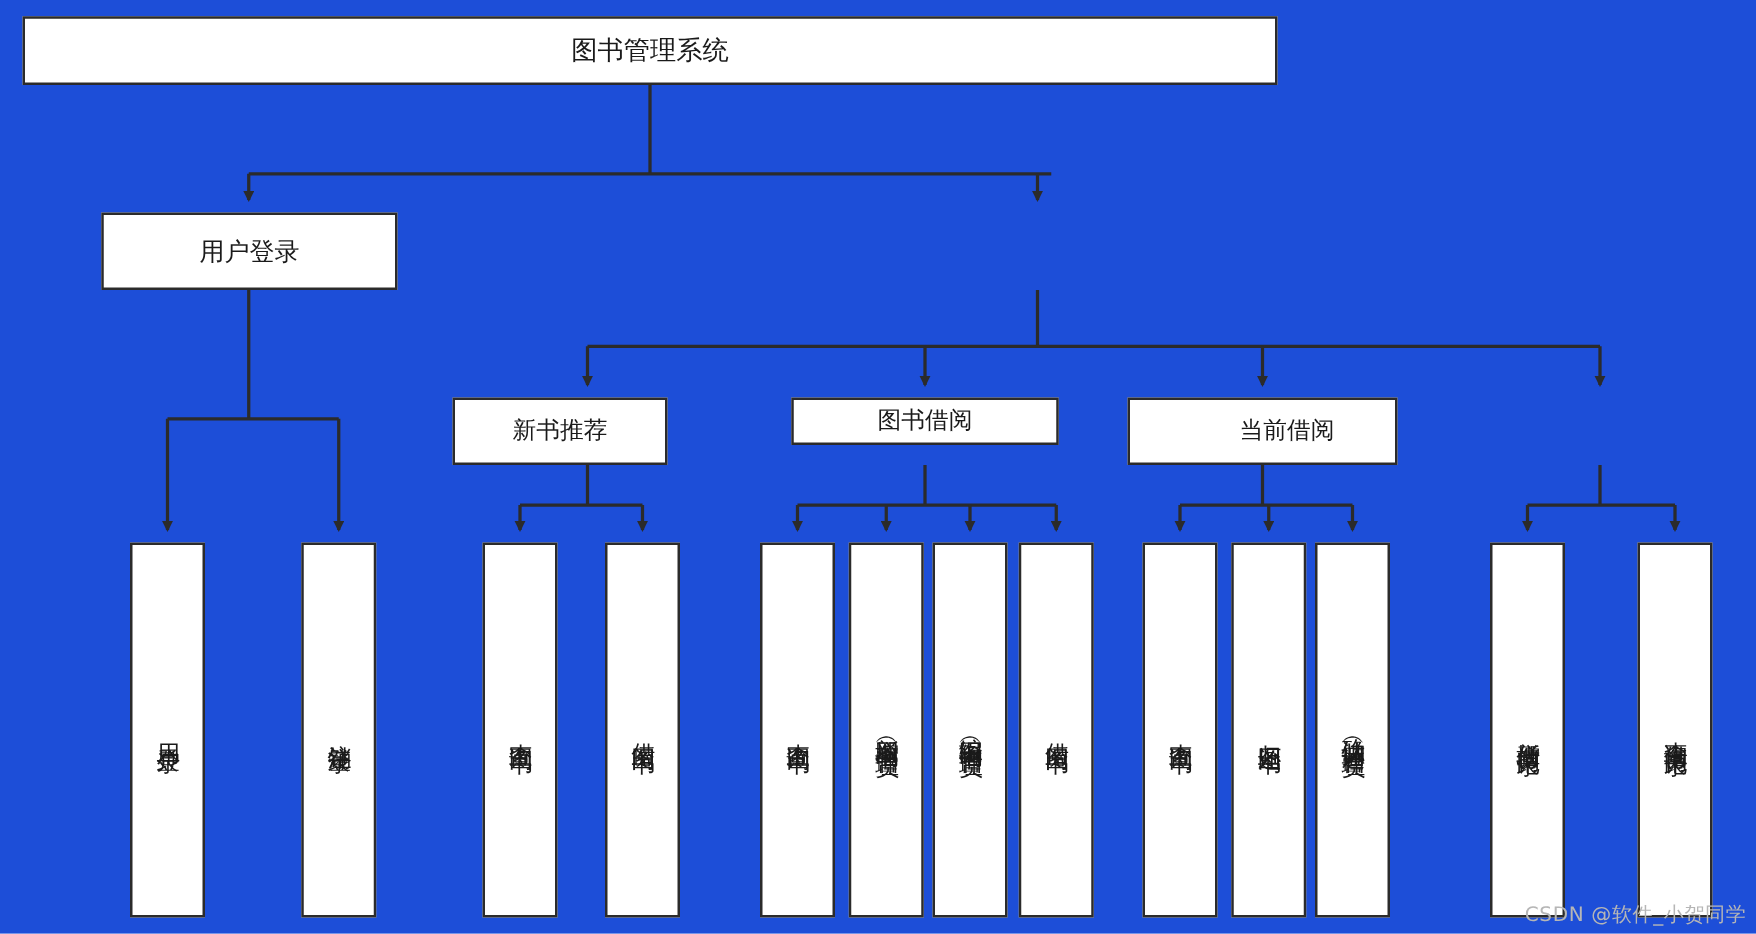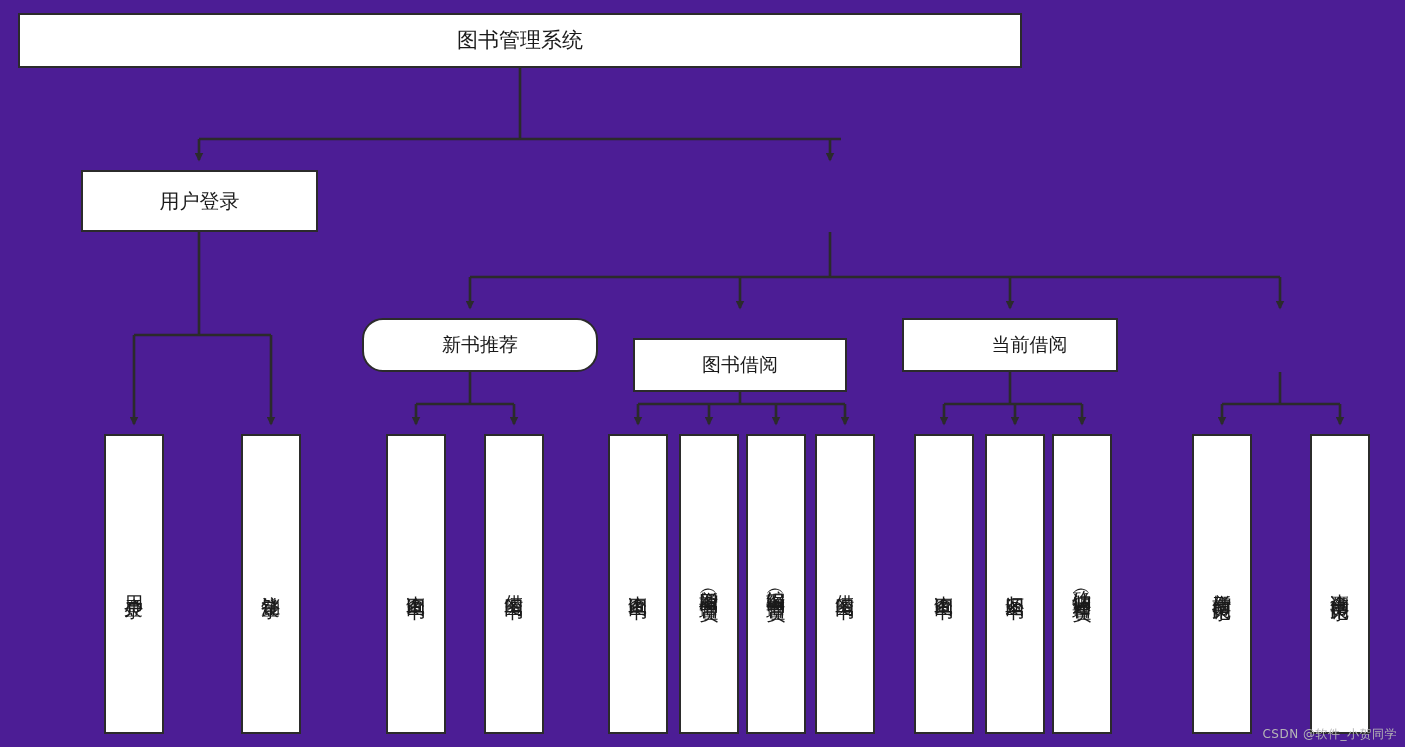--- a/index.html
+++ b/index.html
@@ -8,21 +8,21 @@
     padding: 0;
     background: #ffffff;
   }
   body {
     font-family: "DejaVu Sans", "Liberation Sans", sans-serif;
   }
   #diagram-root {
     position: relative;
     width: 1405px;
     height: 747px;
-    background: #4c1d95;
+    background: #1d4ed8;
     overflow: hidden;
   }
   #edge-layer {
     position: absolute;
     left: 0;
     top: 0;
     width: 1405px;
     height: 747px;
   }
   .node {
@@ -52,21 +52,21 @@
     font-size: 19px;
     writing-mode: vertical-rl;
     text-orientation: upright;
     letter-spacing: 2px;
     white-space: nowrap;
   }
   #watermark {
     position: absolute;
     right: 8px;
     bottom: 4px;
-    font-size: 12px;
+    font-size: 16px;
     color: #b6b6b6;
     letter-spacing: 0.5px;
     z-index: 3;
     white-space: nowrap;
     font-family: "DejaVu Sans", "Liberation Sans", sans-serif;
   }
 </style>
 </head>
 <body>
 
@@ -135,24 +135,24 @@
   </svg>
 
   <div class="node node-root" style="left: 18px; top: 13px; width: 1004px; height: 55px;">
     <span class="node-label">图书管理系统</span>
   </div>
 
   <div class="node node-l1" style="left: 81px; top: 170px; width: 237px; height: 62px;">
     <span class="node-label">用户登录</span>
   </div>
 
-  <div class="node node-l2" style="left: 362px; top: 318px; width: 236px; height: 54px; border-radius: 21px;">
+  <div class="node node-l2" style="left: 362px; top: 318px; width: 172px; height: 54px;">
     <span class="node-label">新书推荐</span>
   </div>
-  <div class="node node-l2" style="left: 633px; top: 318px; width: 214px; height: 54px; margin-top: 20px;">
+  <div class="node node-l2" style="left: 633px; top: 318px; width: 214px; height: 38px;">
     <span class="node-label">图书借阅</span>
   </div>
   <div class="node node-l2" style="left: 902px; top: 318px; width: 216px; height: 54px; padding-left: 39px;">
     <span class="node-label">当前借阅</span>
   </div>
 
   <div class="node node-leaf" style="left: 104px; top: 434px; width: 60px; height: 300px;">
     <span class="node-label">用户登录</span>
   </div>
   <div class="node node-leaf" style="left: 241px; top: 434px; width: 60px; height: 300px;">

